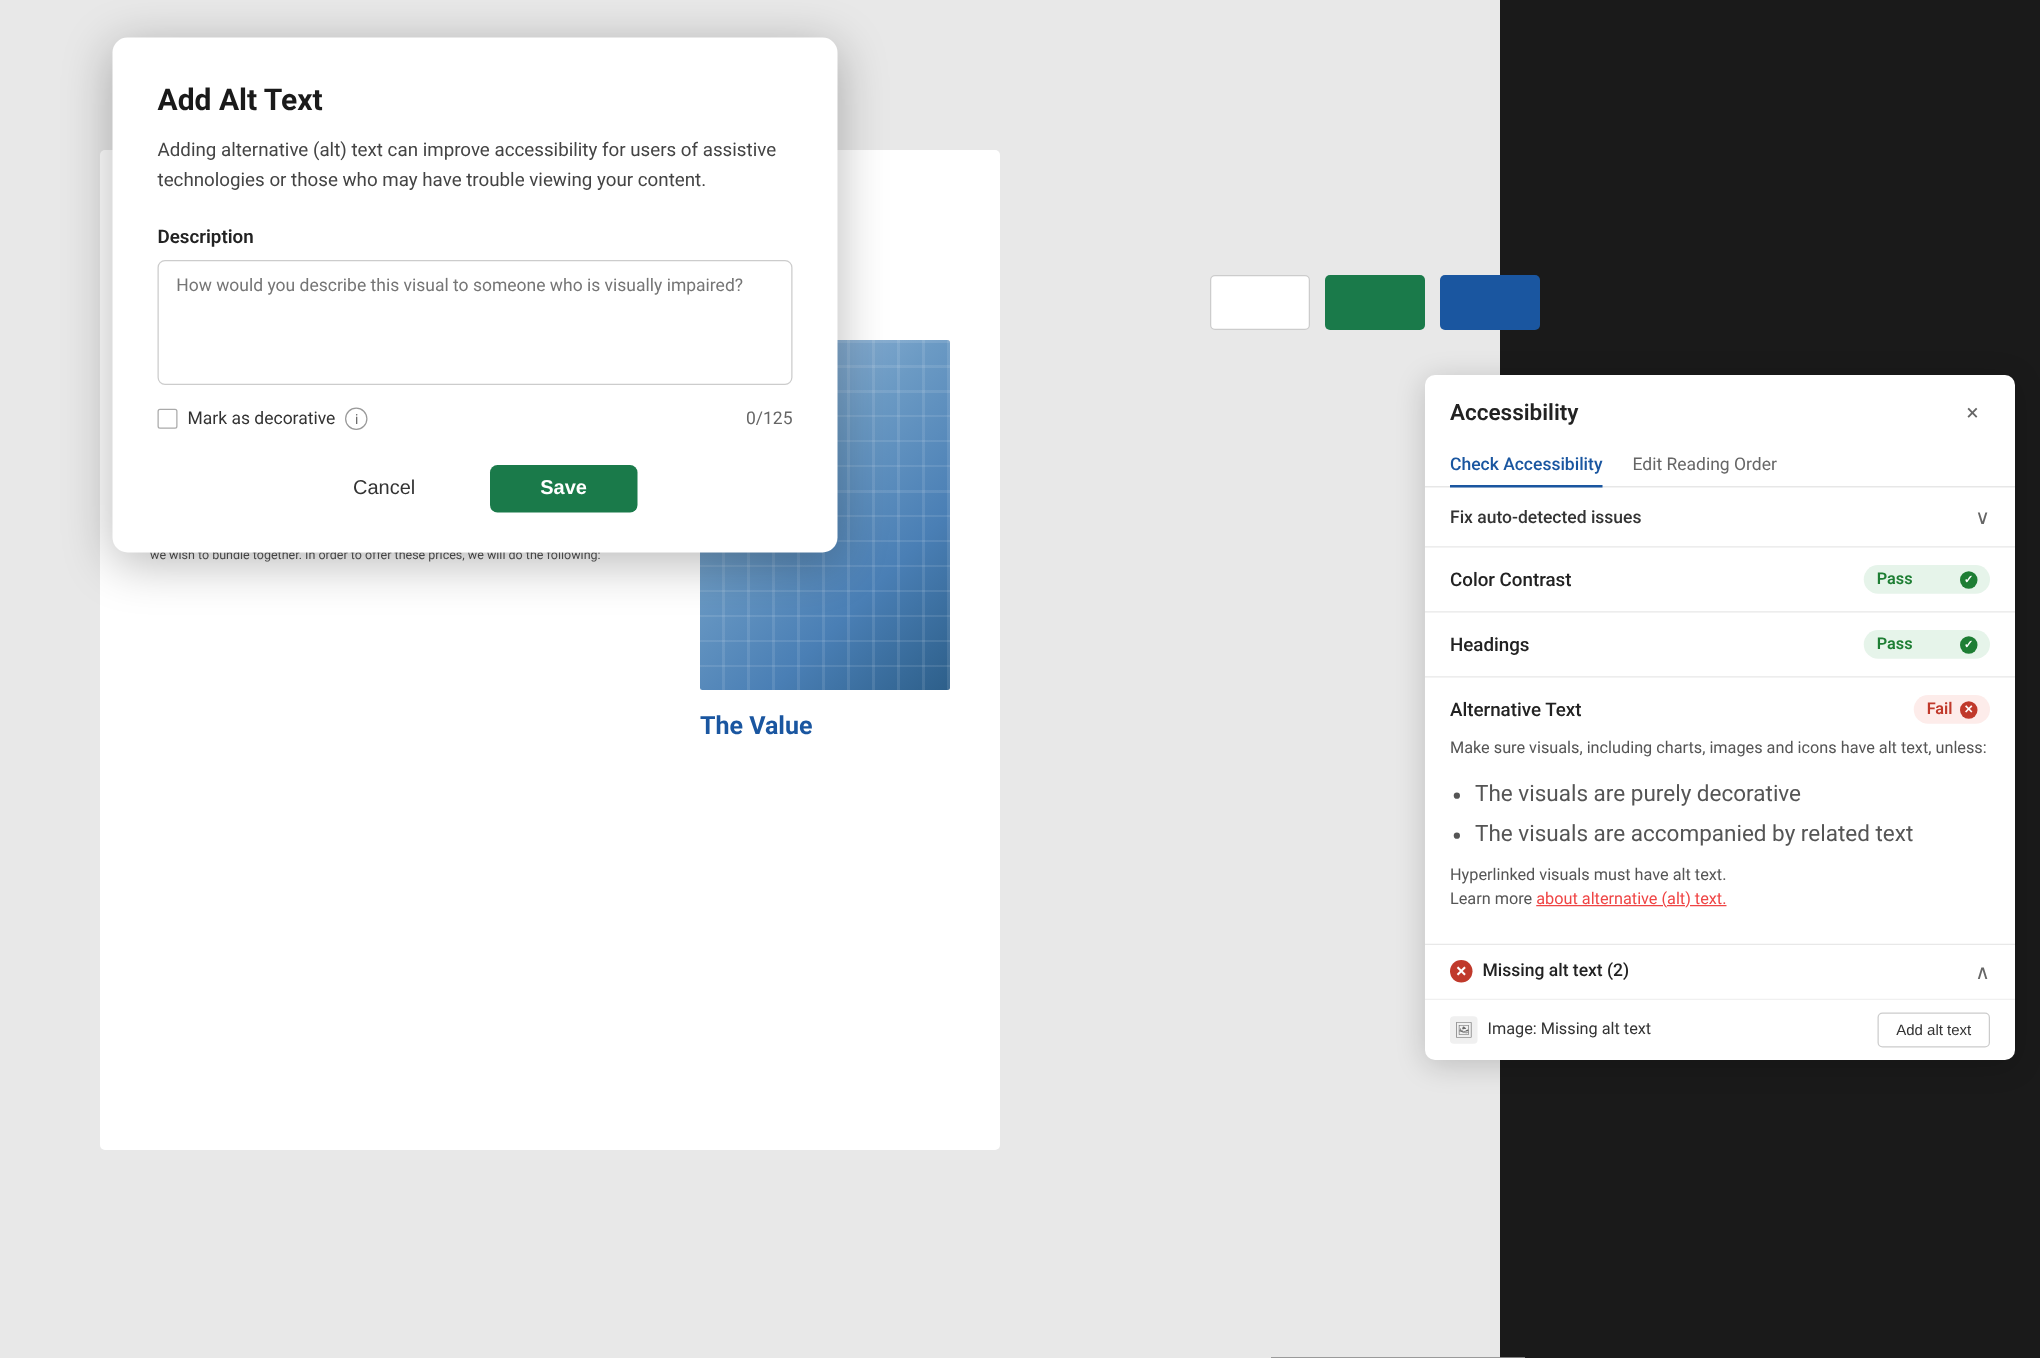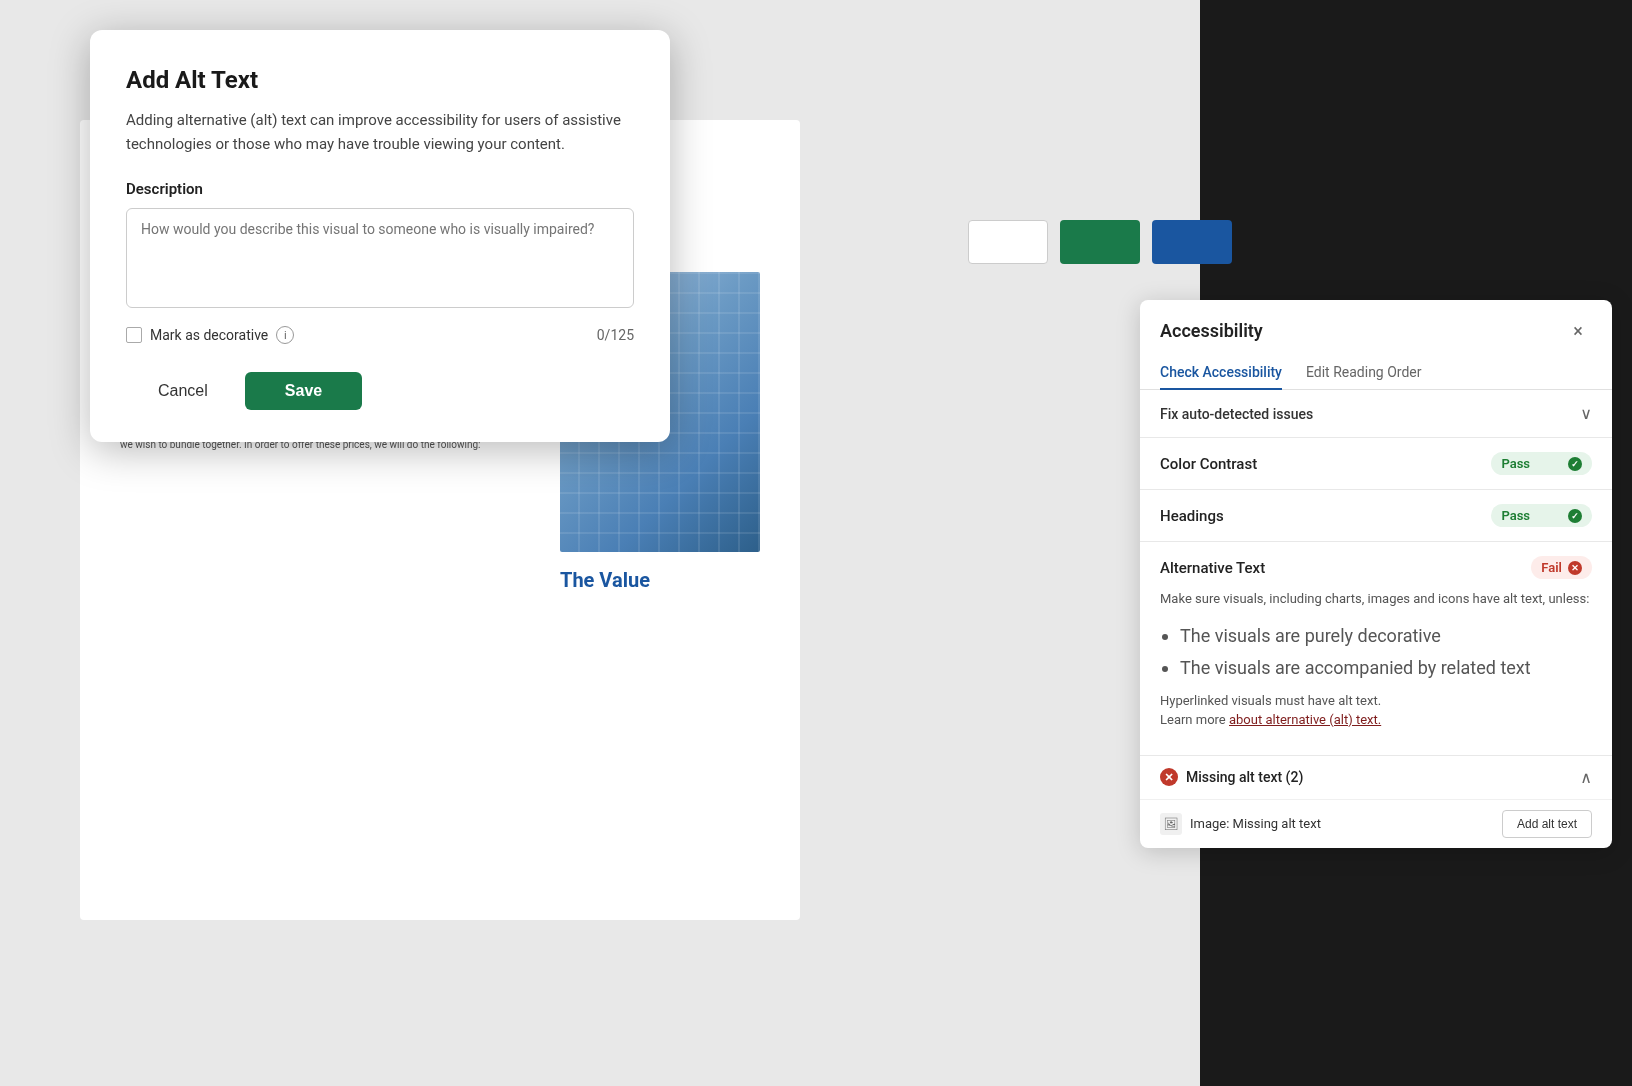--- a/index.html
+++ b/index.html
@@ -311,21 +311,21 @@
       margin-bottom: 4px;
     }
 
     .alt-text-learn-more {
       font-size: 13px;
       color: #555;
       margin-bottom: 14px;
     }
 
     .alt-text-learn-more a {
-      color: #7f1d1d;
+      color: #ef4444;
       text-decoration: underline;
     }
 
     
     .missing-alt-header {
       display: flex;
       align-items: center;
       justify-content: space-between;
       padding: 12px 20px;
       border-top: 1px solid #e8e8e8;
@@ -495,22 +495,22 @@
     }
 
     .modal-char-count {
       font-size: 14px;
       color: #666;
     }
 
     .modal-actions {
       display: flex;
       align-items: center;
-      justify-content: flex-start;
-      gap: 5px;
+      justify-content: center;
+      gap: 28px;
     }
 
     .btn-cancel {
       padding: 10px 32px;
       border: none;
       background: transparent;
       font-size: 16px;
       color: #333;
       cursor: pointer;
       border-radius: 6px;

